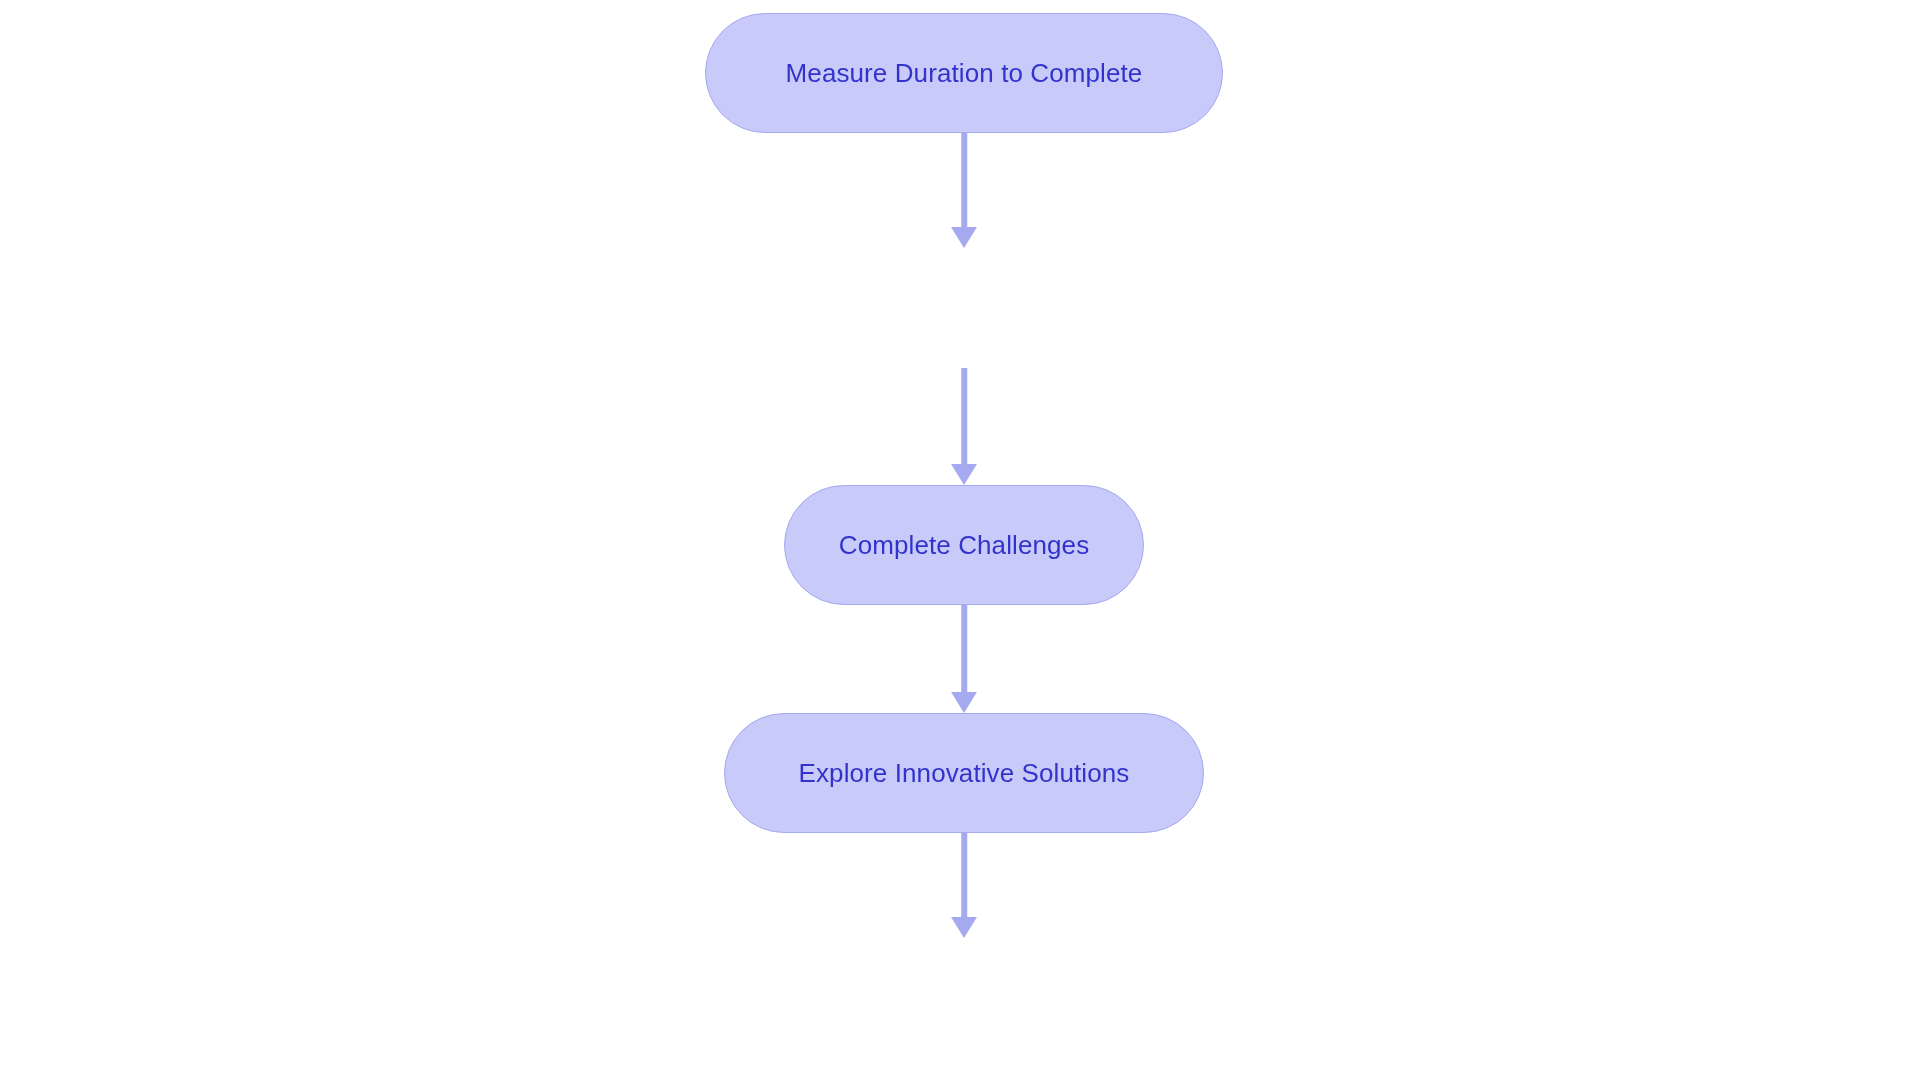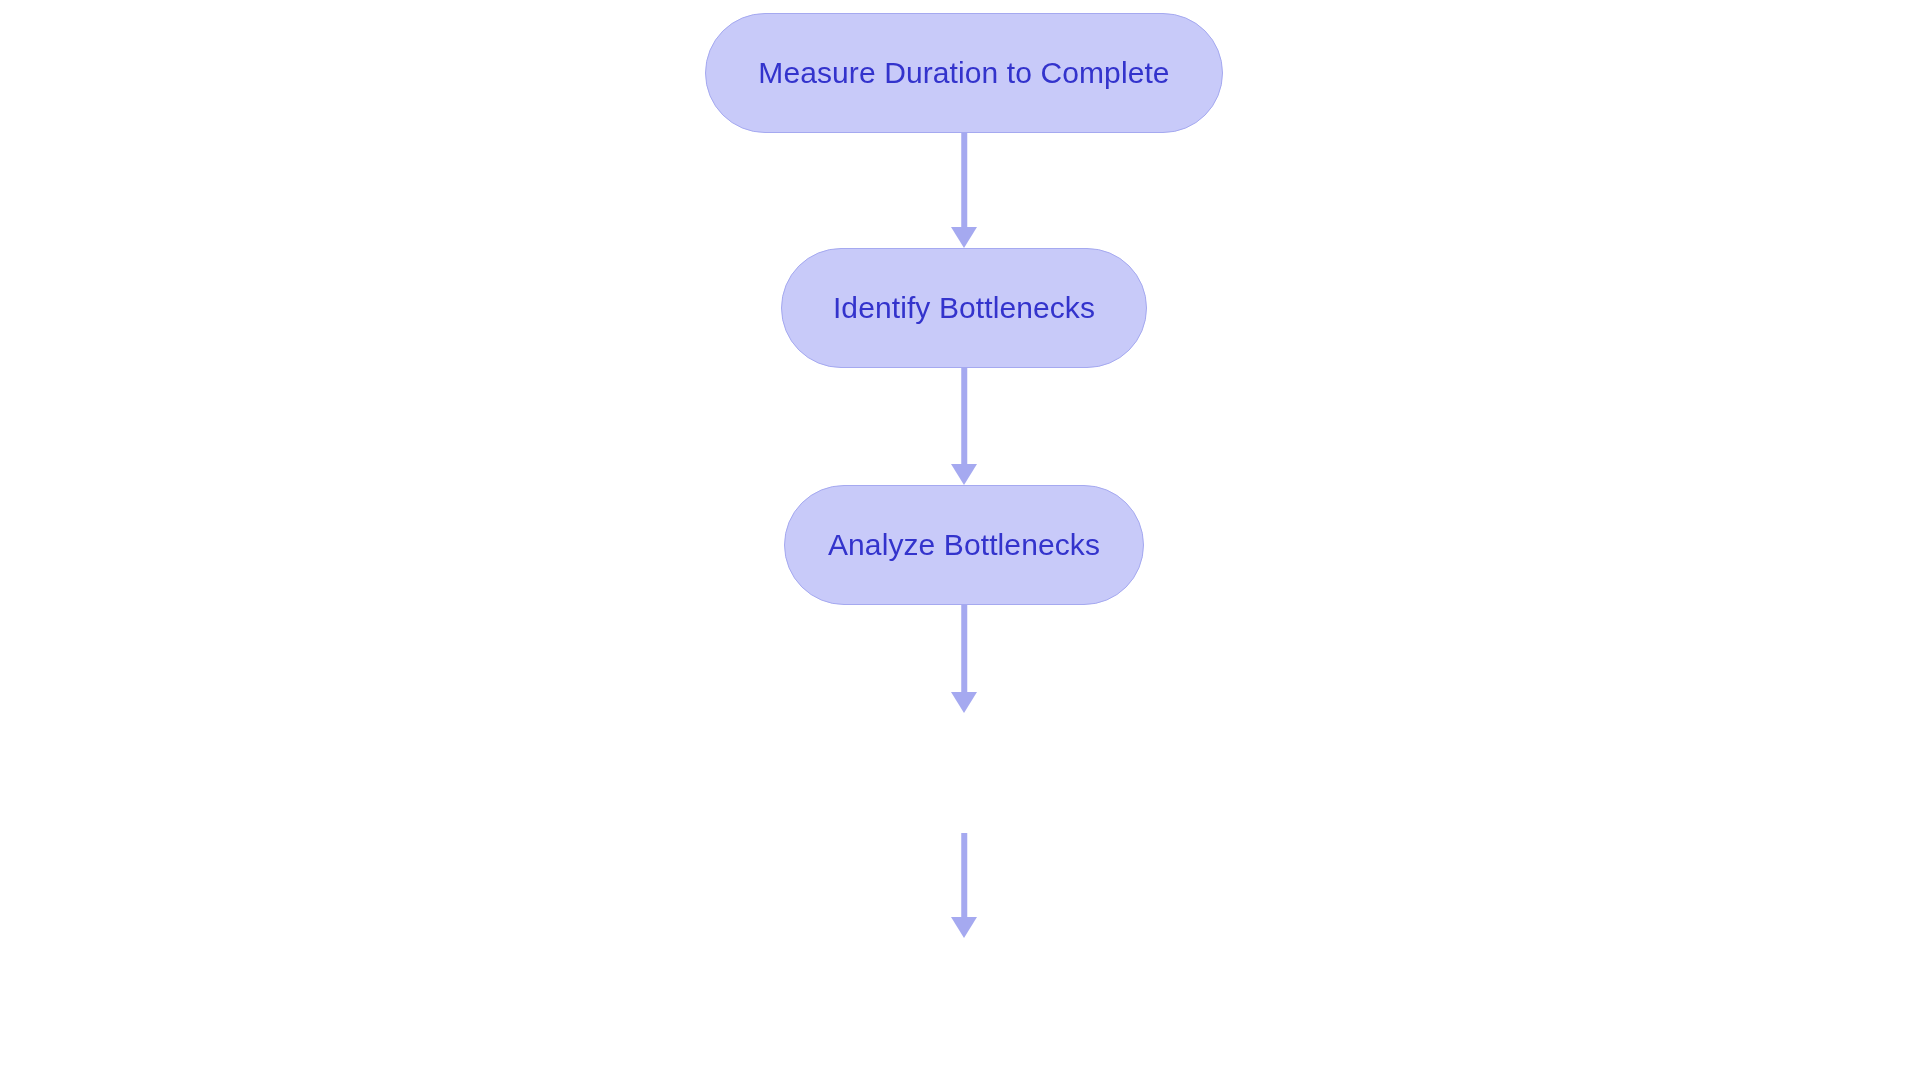--- a/index.html
+++ b/index.html
@@ -31,21 +31,21 @@
     background: #c8caf9;
     border: 1.6px solid #a5a9f0;
     border-radius: 999px;
     height: 120px;
     transform: translateX(-50%);
     left: 964px;
   }
 
   .flow-node-label {
     font-family: "Liberation Sans", sans-serif;
-    font-size: 30px;
+    font-size: 26px;
     font-weight: 400;
     color: #3333cc;
     letter-spacing: 0.1px;
     white-space: nowrap;
     line-height: 1;
   }
 
   .connector {
     position: absolute;
     left: 964px;
@@ -95,23 +95,23 @@
 
   <div class="connector" style="top:833px;height:105px;">
     <div class="connector-line" style="height:84px;"></div>
     <div class="connector-head"></div>
   </div>
 
   <div class="flow-node" style="top:13px;width:518px;">
     <span class="flow-node-label">Measure Duration to Complete</span>
   </div>
 
-  <div class="flow-node" style="top:248px;width:366px;">
-    <span class="flow-node-label">Identify Bottlenecks</span>
+
+  <div class="flow-node" style="top:485px;width:360px;">
+    <span class="flow-node-label">Complete Challenges</span>
   </div>
 
-  <div class="flow-node" style="top:485px;width:360px;">
-    <span class="flow-node-label">Analyze Bottlenecks</span>
+  <div class="flow-node" style="top:713px;width:480px;">
+    <span class="flow-node-label">Explore Innovative Solutions</span>
   </div>
-
 
 
 </div>
 
 </body></html>

